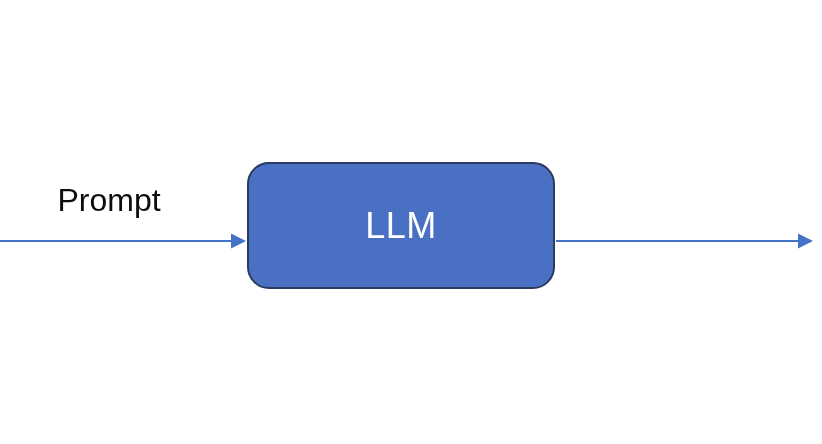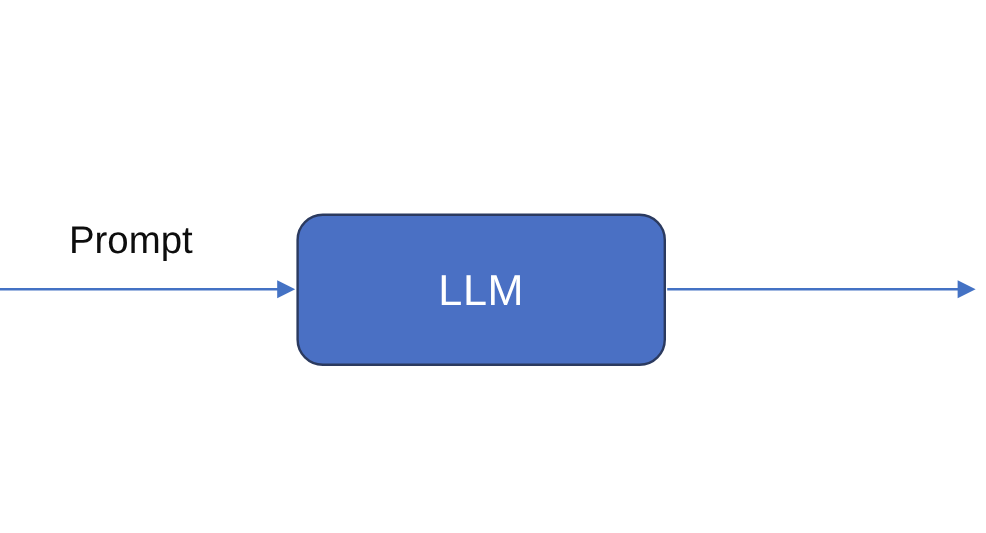--- a/index.html
+++ b/index.html
@@ -25,21 +25,21 @@
   .arrow-layer {
     position: absolute;
     left: 0; top: 0;
     width: 822px; height: 444px;
     display: block;
   }
 
   .llm-box {
     position: absolute;
     left: 247px;
-    top: 178px;
+    top: 162px;
     width: 308px;
     height: 127px;
     background: var(--box-fill);
     border: 2.5px solid var(--box-border);
     border-radius: 22px;
     display: flex;
     align-items: center;
     justify-content: center;
   }
 

